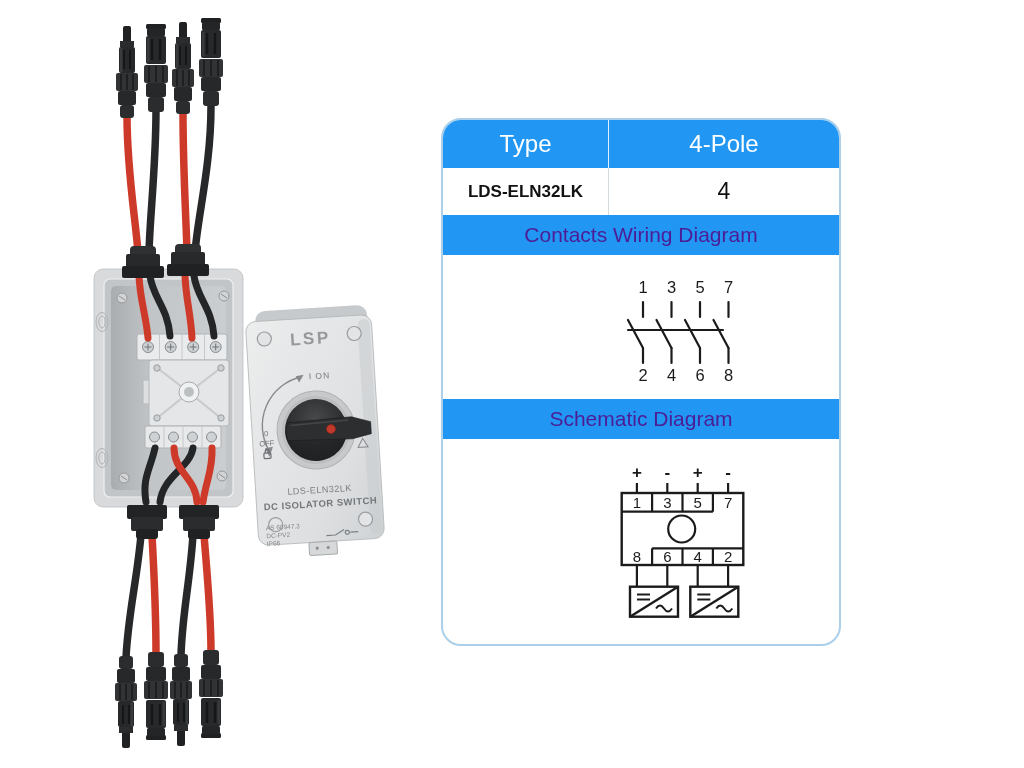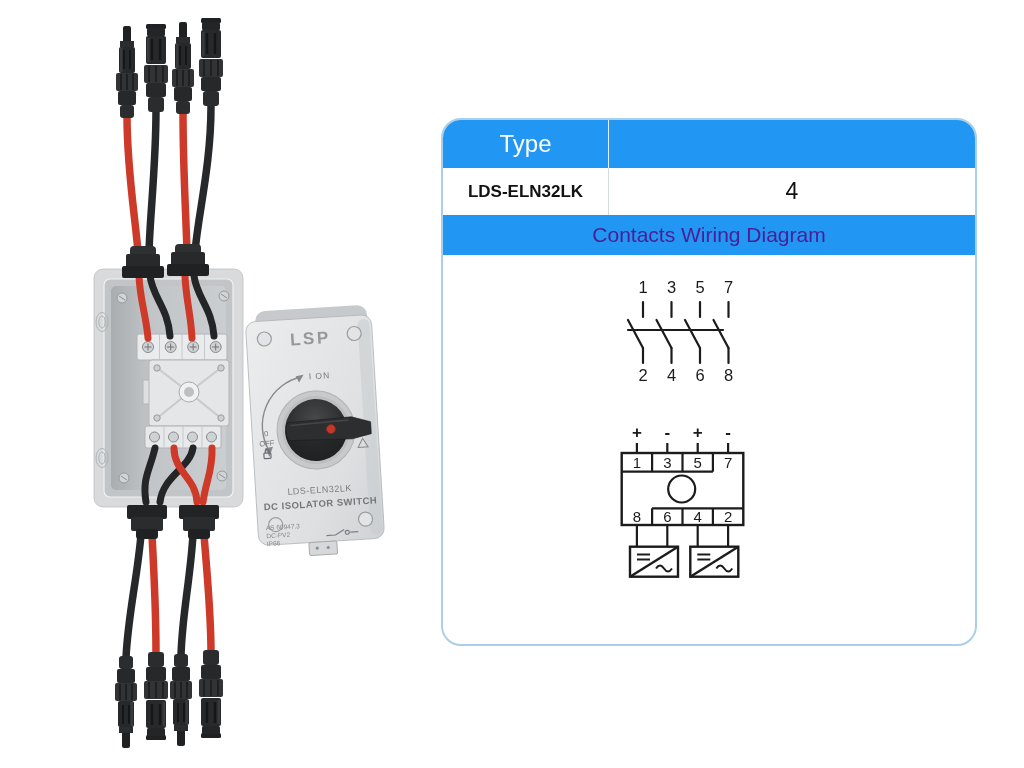--- a/index.html
+++ b/index.html
@@ -1,19 +1,19 @@
 <!DOCTYPE html>
 <html><head>
 <meta charset="utf-8">
 <style>
   html,body{margin:0;padding:0;background:#ffffff;}
   body{width:1024px;height:768px;position:relative;overflow:hidden;
        font-family:"Liberation Sans","DejaVu Sans",sans-serif;}
   #product-svg{position:absolute;left:0;top:0;}
-  .card{position:absolute;left:441px;top:118px;width:536px;height:528px;
+  .card{position:absolute;left:441px;top:118px;width:400px;height:528px;
         box-sizing:border-box;border:2px solid #abcfe9;border-radius:20px;
         overflow:hidden;background:#fff;text-align:center;}
   .thead{display:flex;height:48px;background:#2196f3;color:#fff;}
   .thead .c1{width:165px;border-right:1px solid rgba(255,255,255,.85);
              display:flex;align-items:center;justify-content:center;font-size:24px;}
   .thead .c2{flex:1;display:flex;align-items:center;justify-content:center;font-size:24px;}
   .trow{display:flex;height:47px;background:#fff;color:#111;}
   .trow .c1{width:165px;border-right:1px solid #d4dbdf;display:flex;align-items:center;
             justify-content:center;font-size:17px;font-weight:700;}
   .trow .c2{flex:1;display:flex;align-items:center;justify-content:center;font-size:23px;}
@@ -248,20 +248,21 @@
     </g>
     <rect x="302" y="542" width="28" height="13" rx="2" fill="#d6d8da" stroke="#a8abad"></rect>
     <circle cx="310" cy="548" r="1.6" fill="#8c8f92"></circle>
       <circle cx="321" cy="548" r="1.6" fill="#8c8f92"></circle>
   </g>
 </svg>
 
 <div class="card">
   <div class="thead">
     <div class="c1">Type</div>
+    <div class="c2">4-Pole</div>
   </div>
   <div class="trow">
     <div class="c1">LDS-ELN32LK</div>
     <div class="c2">4</div>
   </div>
 
   <div class="banner">Contacts Wiring Diagram</div>
 
   <svg class="diag" width="476" height="144" viewBox="0 0 476 144">
     <g fill="#1b1b1b" font-size="16.5" text-anchor="middle">
@@ -284,20 +285,21 @@
       <line x1="242" y1="65" x2="257" y2="93"></line>
         <line x1="270.5" y1="65" x2="285.5" y2="93"></line>
       <line x1="185" y1="75" x2="280" y2="75"></line>
       <line x1="200" y1="93" x2="200" y2="108"></line>
         <line x1="228.5" y1="93" x2="228.5" y2="108"></line>
       <line x1="257" y1="93" x2="257" y2="108"></line>
         <line x1="285.5" y1="93" x2="285.5" y2="108"></line>
     </g>
   </svg>
 
+  <div class="banner">Schematic Diagram</div>
 
   <svg class="diag" width="476" height="205" viewBox="0 0 476 205">
     <g fill="#1b1b1b" font-size="17" font-weight="bold" text-anchor="middle">
       <text x="193.9" y="39">+</text>
       <text x="224.3" y="39">-</text>
       <text x="254.7" y="39">+</text>
       <text x="285.1" y="39">-</text>
     </g>
     <g stroke="#1b1b1b" stroke-width="2.2" fill="none">
       <line x1="193.9" y1="44" x2="193.9" y2="54"></line>

